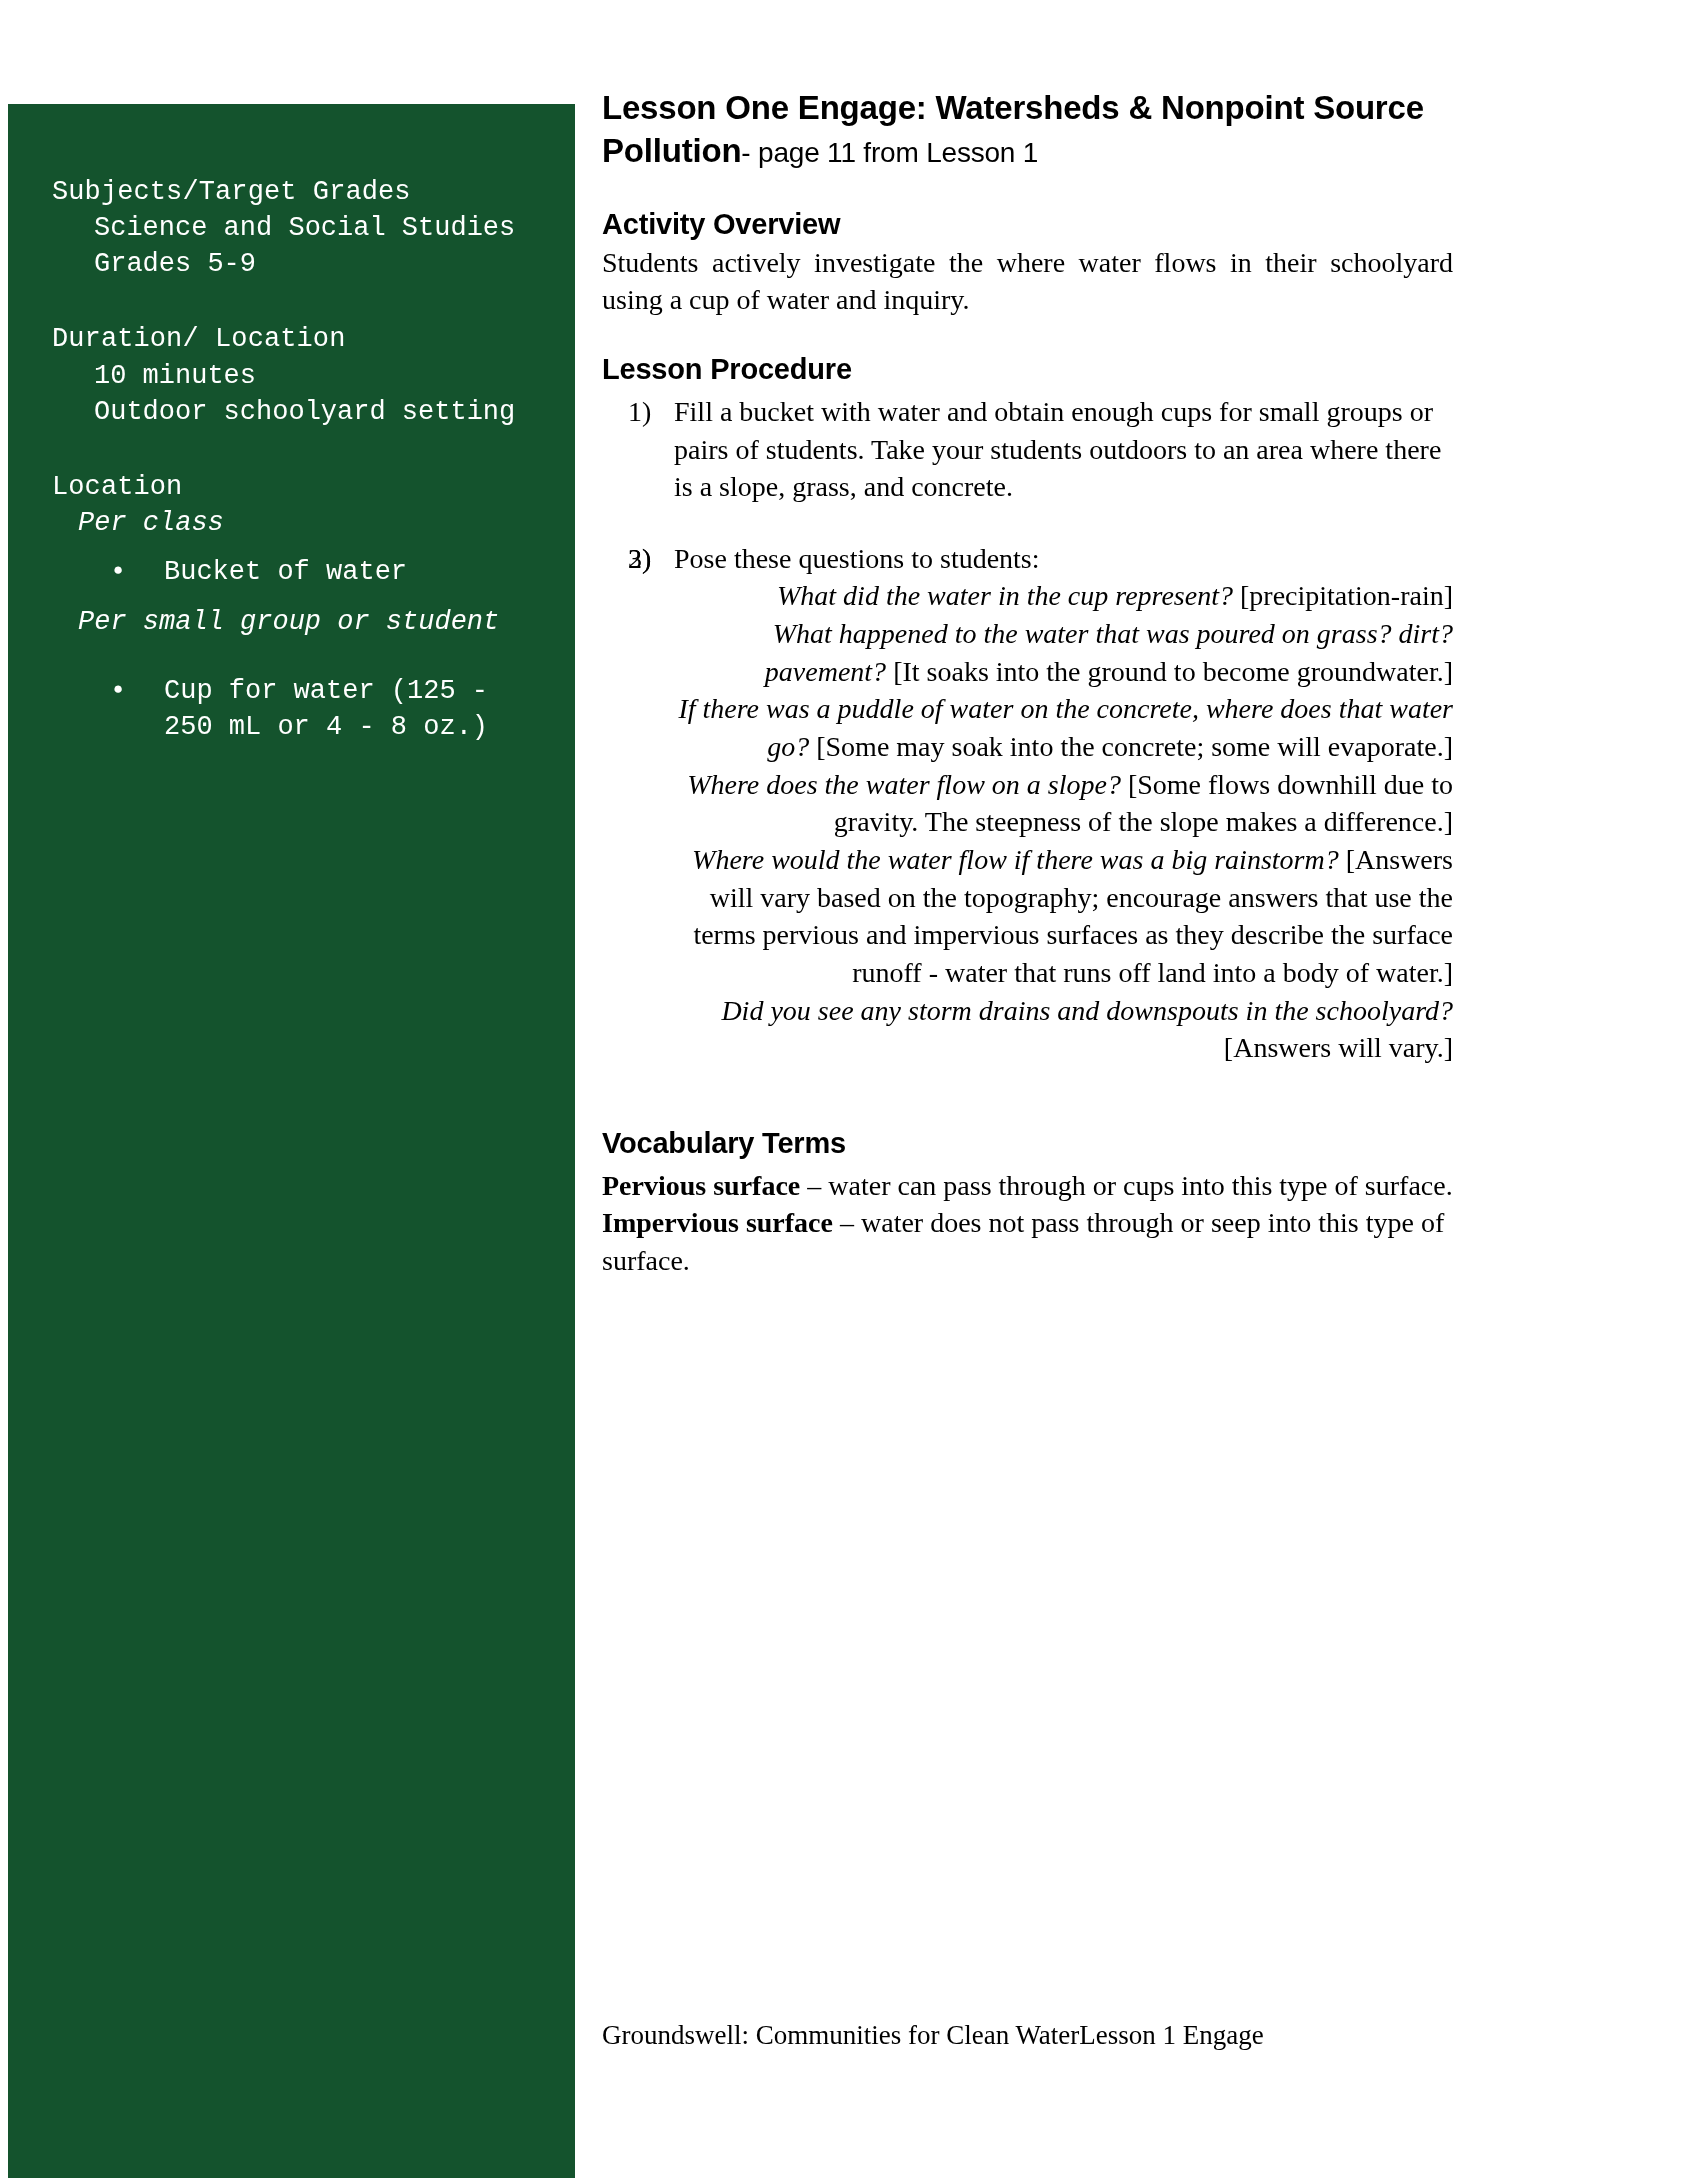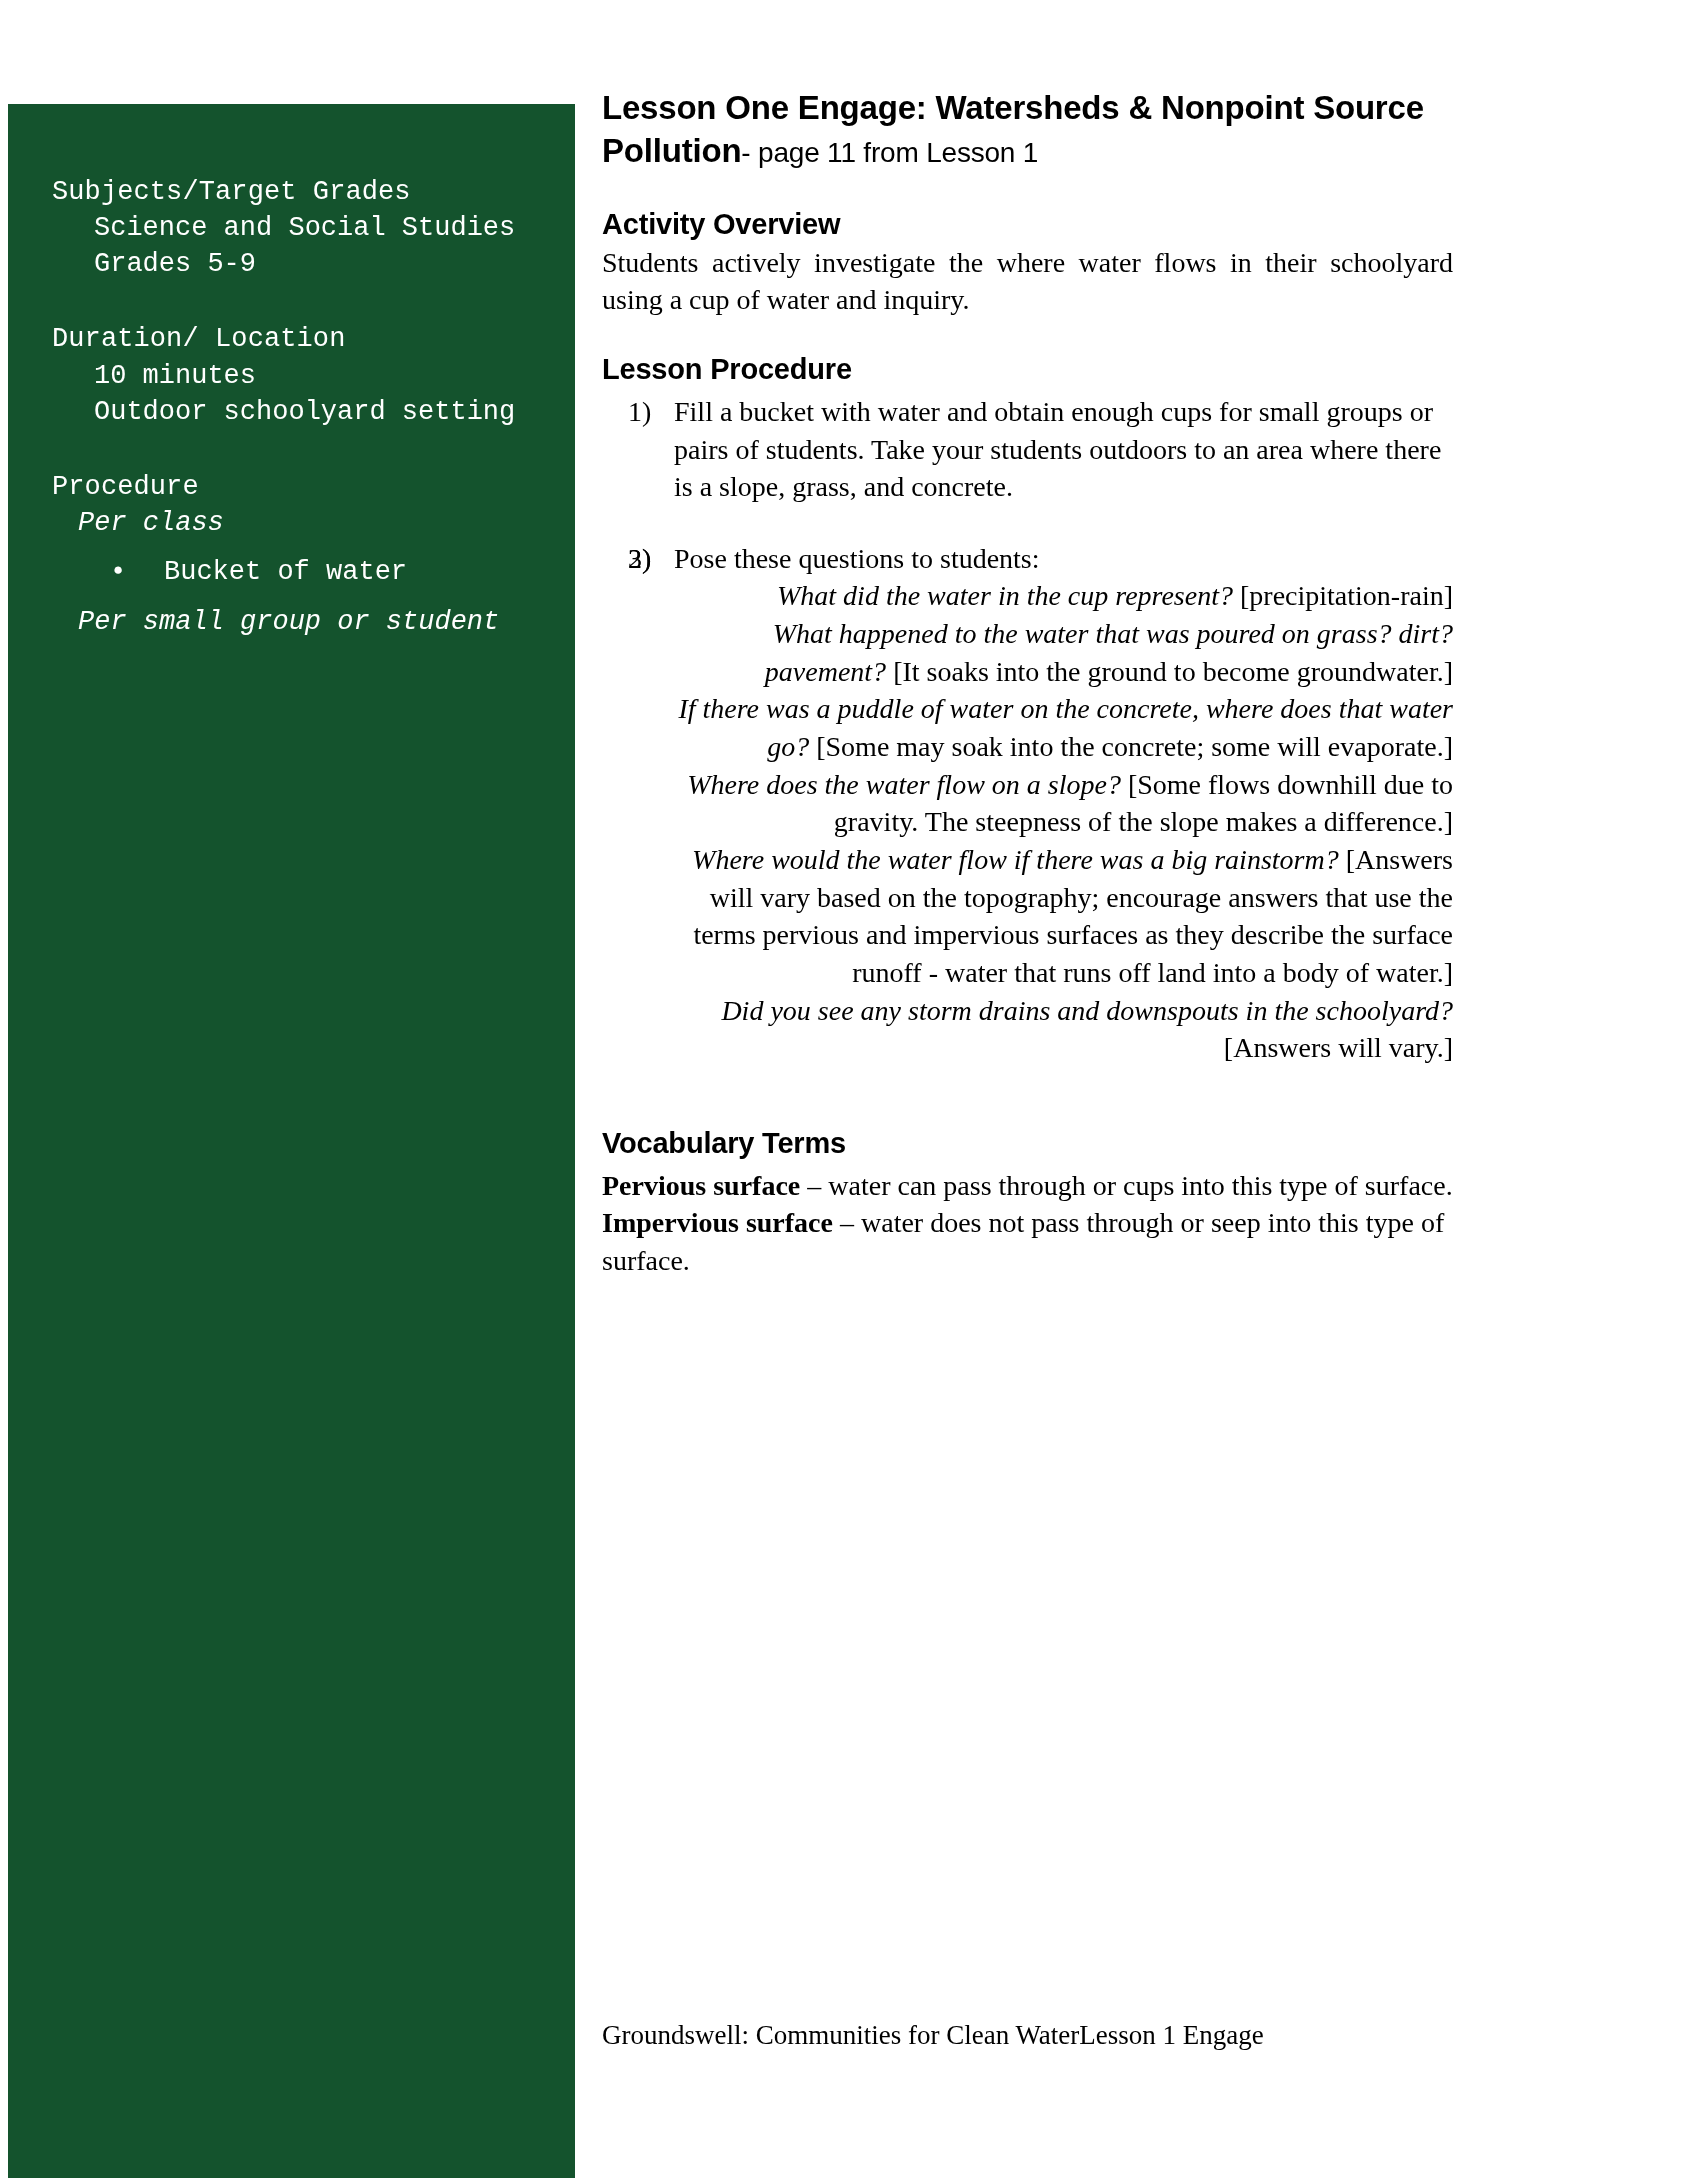--- a/index.html
+++ b/index.html
@@ -164,27 +164,30 @@
         <div class="sb-sub">Grades 5-9</div>
       </div>
 
       <div class="sb-group">
         <div class="sb-head">Duration/ Location</div>
         <div class="sb-sub">10 minutes</div>
         <div class="sb-sub">Outdoor schoolyard setting</div>
       </div>
 
       <div class="sb-group">
-        <div class="sb-head">Procedure</div>
+        <div class="sb-head">Location</div>
         <div class="sb-sub-italic">Per class</div>
         <ul class="sb-bullets">
           <li>Bucket of water</li>
         </ul>
         <div class="sb-sub-italic">Per small group or student</div>
         <div class="sb-gap"></div>
+        <ul class="sb-bullets">
+          <li>Cup for water (125 - 250 mL or 4 - 8 oz.)</li>
+        </ul>
       </div>
 
     </div>
   </aside>
 
   <main class="main">
 
     <h1 class="doc-title"><span>Lesson One Engage: Watersheds &amp; Nonpoint Source Pollution</span><span class="sub">- page 11 from Lesson 1</span></h1>
 
     <h2 class="section-head">Activity Overview</h2>

